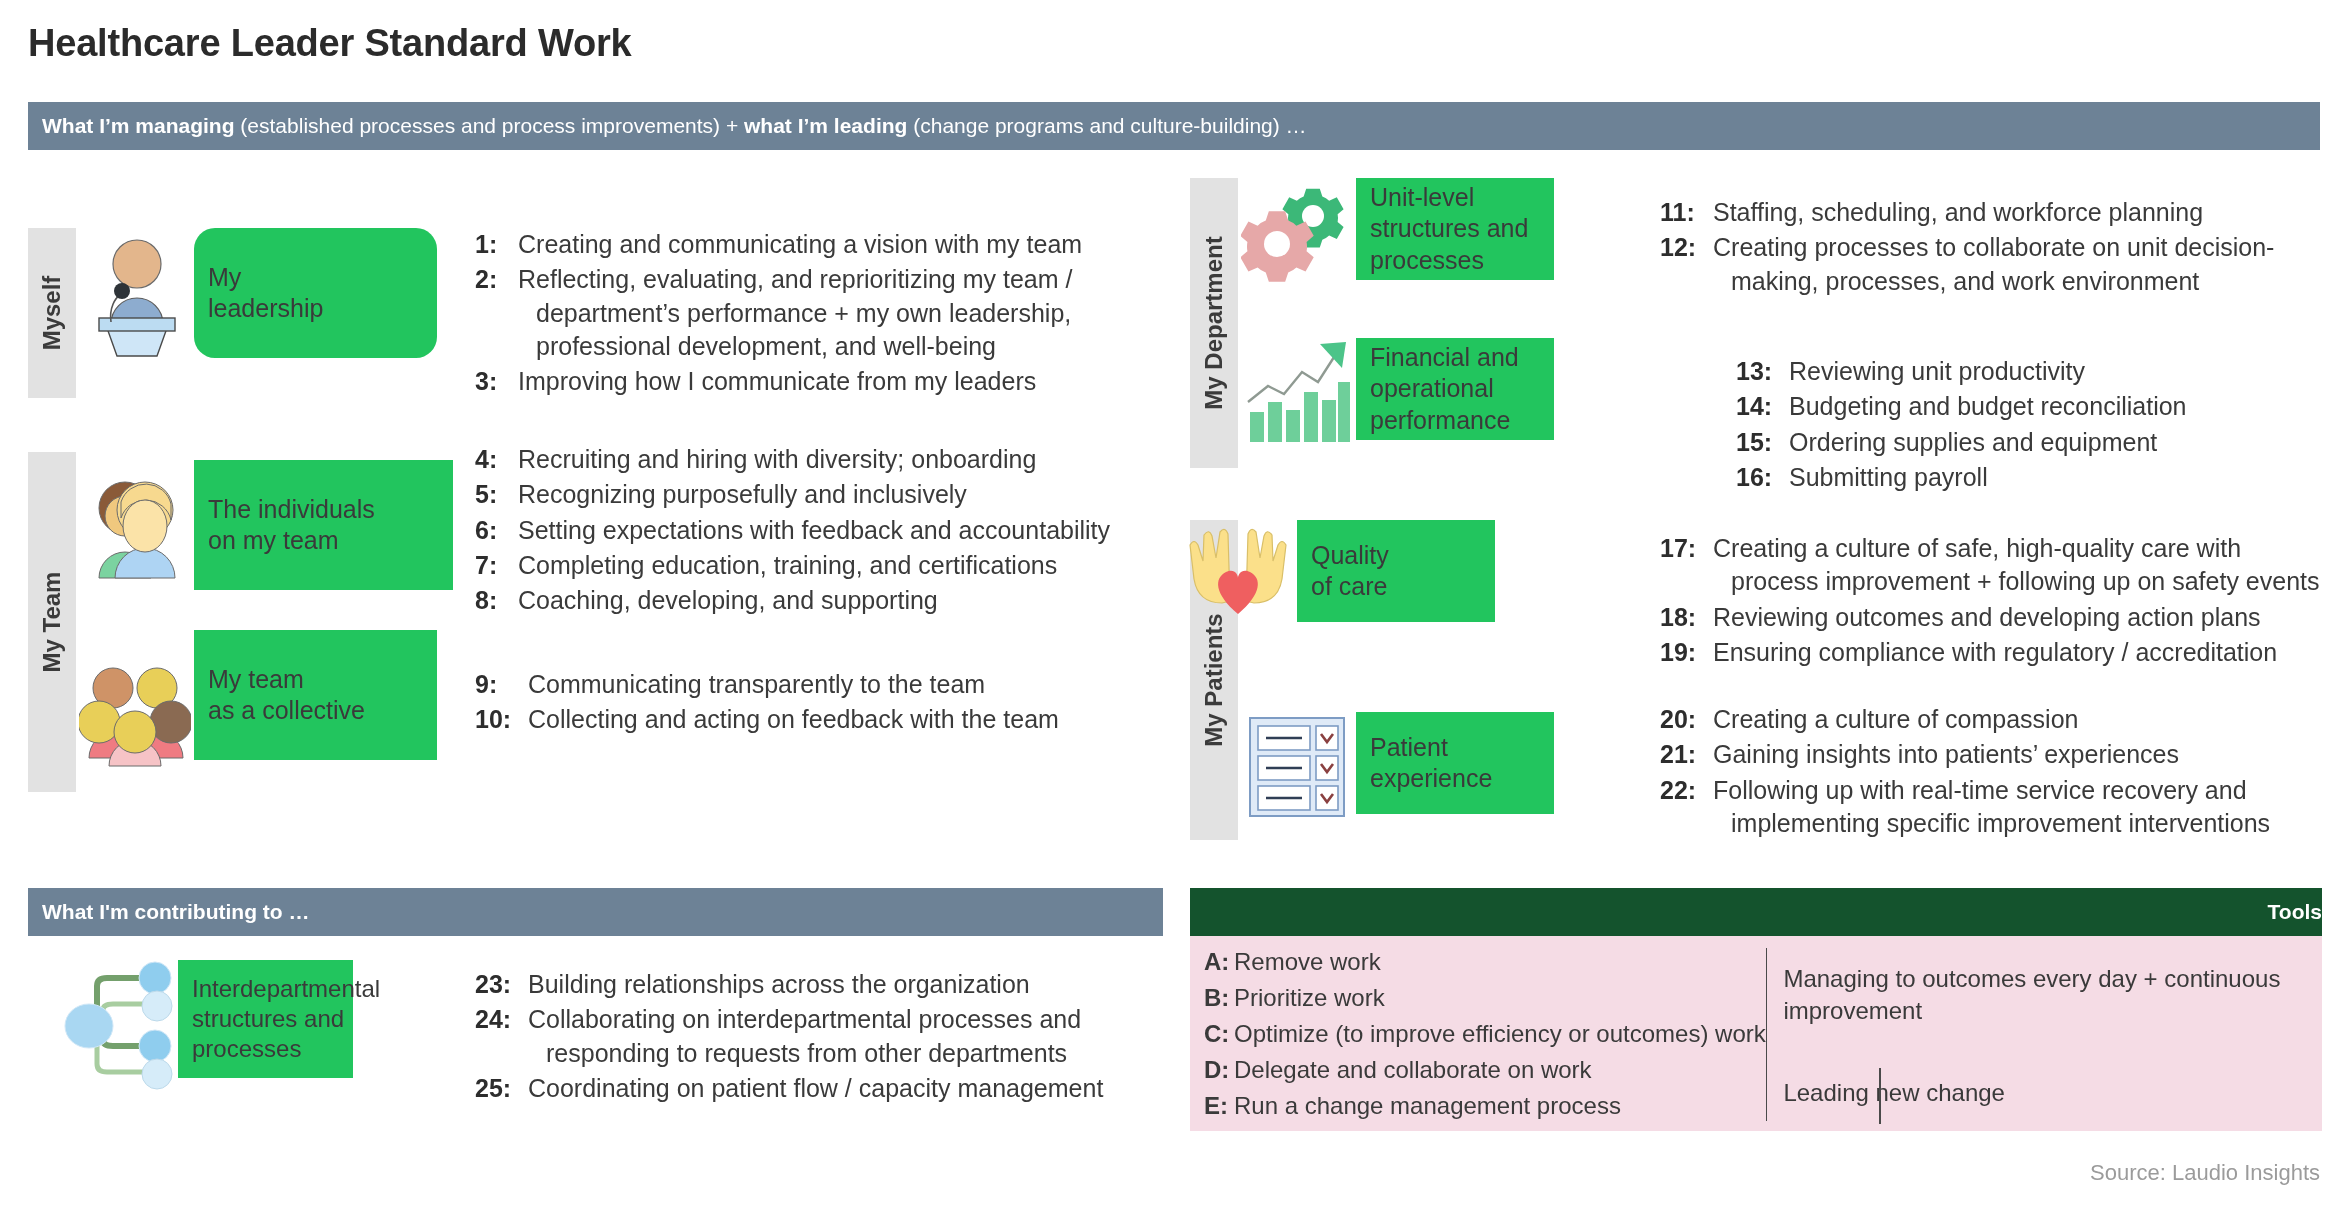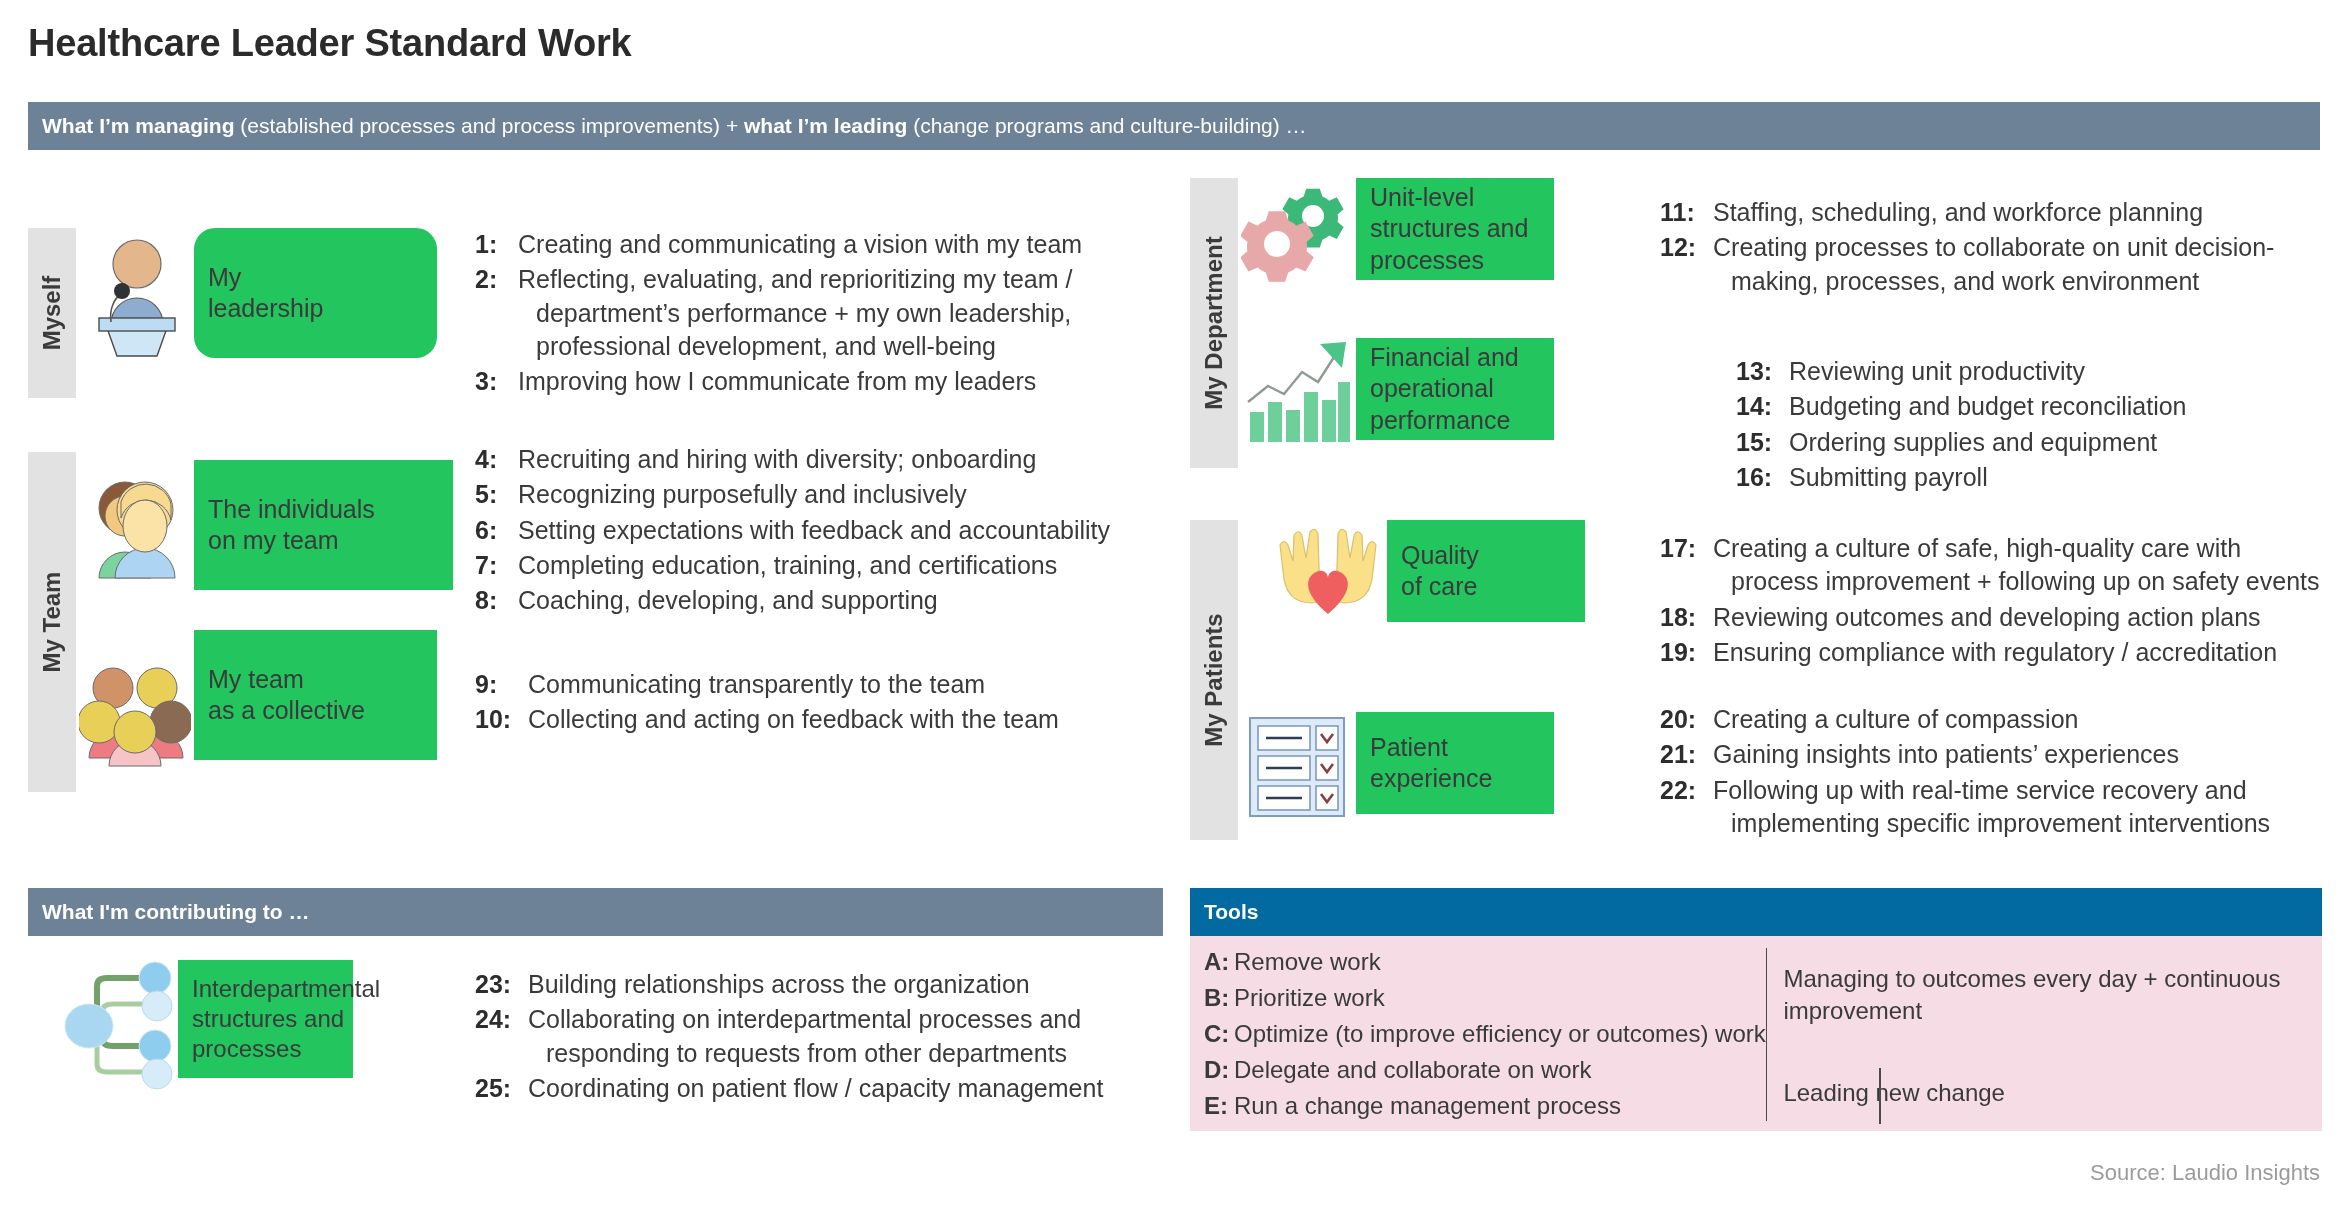--- a/index.html
+++ b/index.html
@@ -28,21 +28,21 @@
     display:flex; align-items:center;
     padding-left:14px;
     font-size:21px;
   }
   .banner b{ font-weight:bold; }
   .banner .lite{ font-weight:normal; }
 
   #main-banner{ left:28px; top:102px; width:2292px; height:48px; }
   #contrib-banner{ left:28px; top:888px; width:1135px; height:48px; }
   #tools-banner{ left:1190px; top:888px; width:1132px; height:48px;
-                 background:#0369a1; }
+                 background:#14532d;justify-content:flex-end; }
 
   
   .vband{
     position:absolute;
     background:#e2e2e2;
     display:flex; align-items:center; justify-content:center;
   }
   .vband span{
     transform:rotate(-90deg);
     white-space:nowrap;
@@ -314,21 +314,21 @@
   <div class="li">
     <span class="num">16:</span>
     <span class="txt">Submitting payroll</span>
   </div>
 </div>
 
 <div class="vband" style="left:1190px; top:520px; width:48px; height:320px;">
   <span>My Patients</span>
 </div>
 
-<div class="row" style="left:1269px; top:520px;">
+<div class="row" style="left:1179px; top:520px;">
   <div class="icon-cell">
     <svg width="116" height="104" viewBox="0 0 116 104">
       <g fill="#fbe08a" stroke="#d9bf68" stroke-width="1.2">
         <path d="M48 14 q-3 -8 -8 -2 l-4 26 l-4 -22 q-3 -8 -8 -1 l-1 26 l-5 -16 q-4 -7 -8 0 l4 34 q4 24 28 24 l8 -2 Z"></path>
         <path d="M68 14 q3 -8 8 -2 l4 26 l4 -22 q3 -8 8 -1 l1 26 l5 -16 q4 -7 8 0 l-4 34 q-4 24 -28 24 l-8 -2 Z"></path>
       </g>
       <path d="M58 94 C34 74 34 58 46 52 C54 48 58 54 58 58 C58 54 62 48 70 52 C82 58 82 74 58 94 Z" fill="#ef5f60"></path>
     </svg>
   </div>
   <div class="label-cell" style="width:198px; height:102px;">

